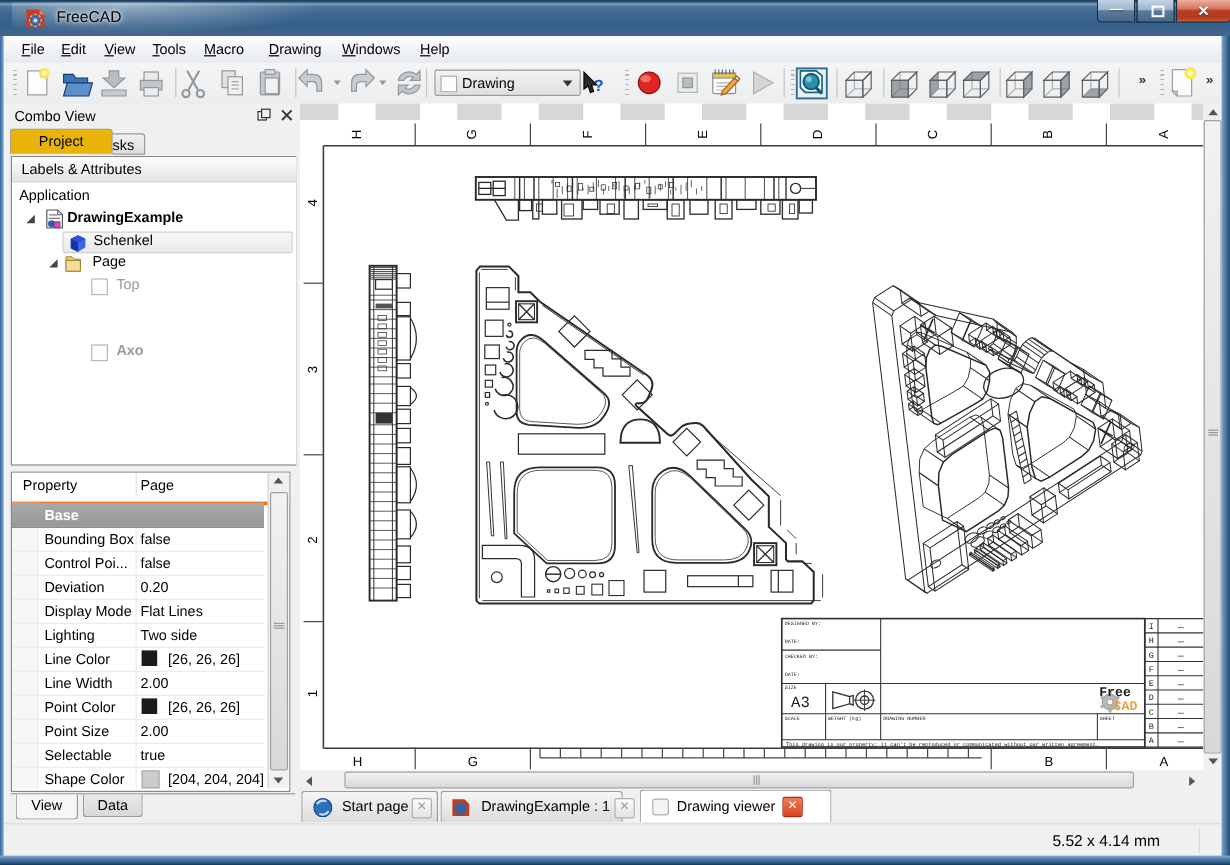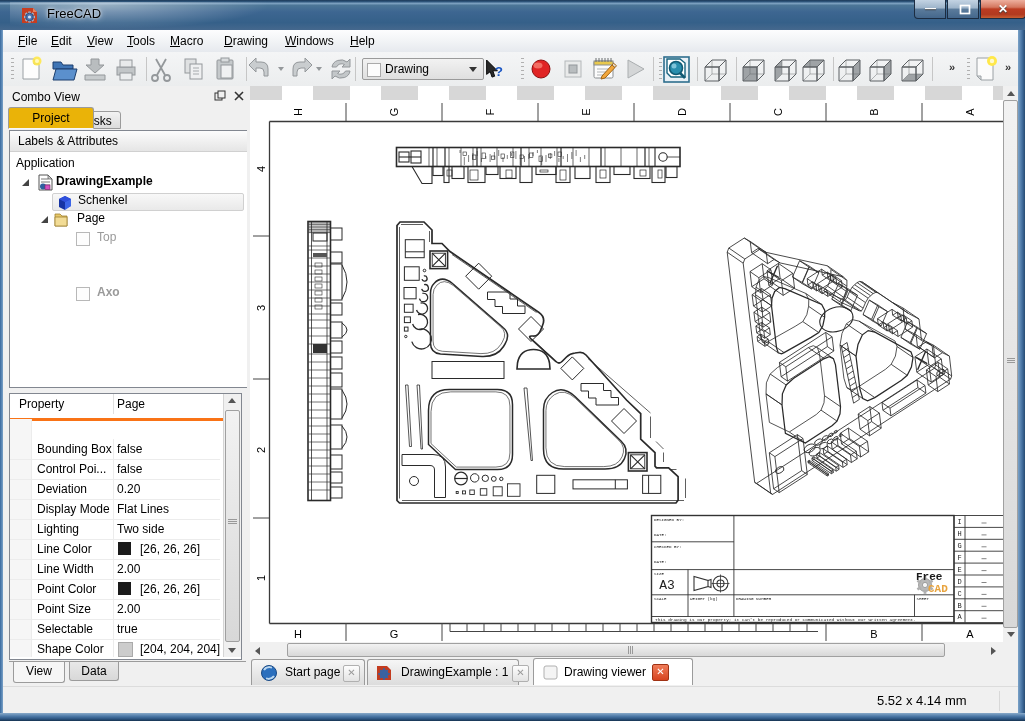--- a/index.html
+++ b/index.html
@@ -312,20 +312,23 @@
       </div>
   </div>
   <div id="propbox">
     <div style="position:absolute;left:0;top:0;width:100%;height:24px;background:#fff;border-bottom:3px solid #f97316;font-size:12px;">
       <span style="position:absolute;left:9px;top:3px">Property</span>
         <span style="position:absolute;left:107px;top:3px">Page</span>
       <div style="position:absolute;left:103px;top:0;width:1px;height:20px;background:#e0e0e0"></div>
     </div>
     <div style="position:absolute;left:0;top:25px;width:21px;height:238px;background:#f6f6f6;border-right:1px solid #ececec;"></div>
       <div style="position:absolute;left:103px;top:45px;width:1px;height:218px;background:#ececec;"></div>
+      <div class="prow" style="top:25px;width:210px;background:linear-gradient(180deg,#a9a9a9,#989898);border-bottom:1px solid #8a8a8a;">
+        <span style="position:absolute;left:27px;top:3px;color:#fff;font-weight:bold;">Base</span>
+      </div>
     <div class="prow" style="top:45px">
         <span class="c1">Bounding Box</span>
         <span class="c2">false</span>
       </div>
     <div class="prow" style="top:65px">
         <span class="c1">Control Poi...</span>
         <span class="c2">false</span>
       </div>
     <div class="prow" style="top:85px">
         <span class="c1">Deviation</span>

